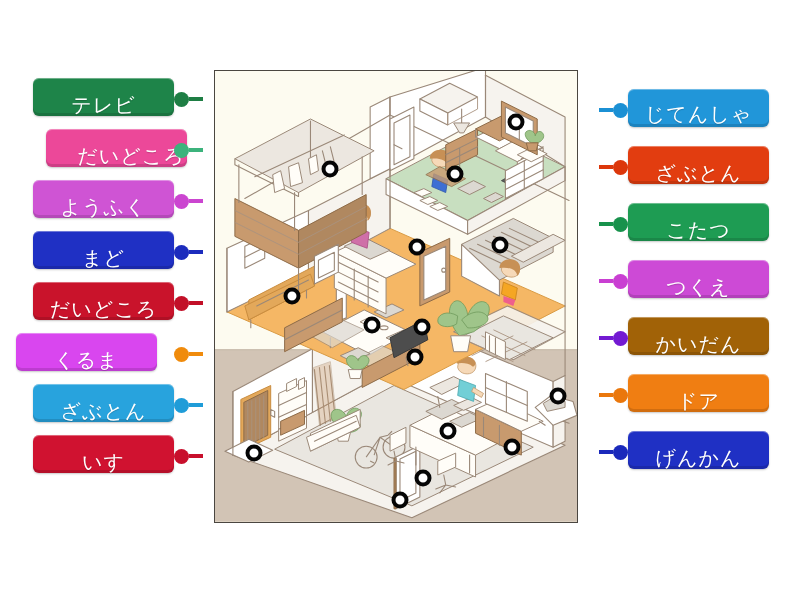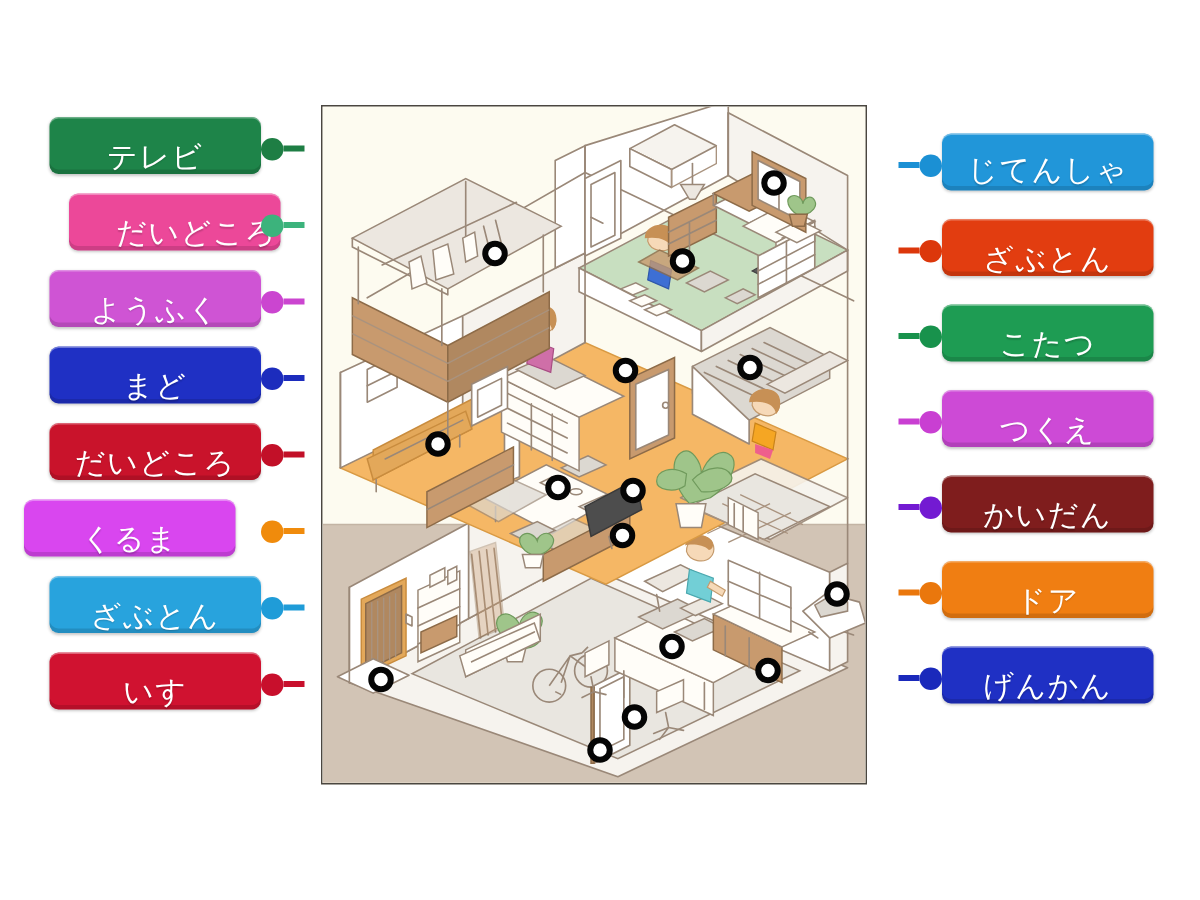--- a/index.html
+++ b/index.html
@@ -445,21 +445,21 @@
         <div class="line" style="background: rgb(24, 146, 76);"></div>
         <div class="knob" style="background: rgb(24, 146, 76);"></div>
       </div>
       <div class="chip" style="left: 628px; top: 260px; width: 141px; background: rgb(205, 74, 214);">
         <span class="txt">つくえ</span>
       </div>
       <div class="conn right" style="top: 260px; left: 599px;">
         <div class="line" style="background: rgb(201, 63, 210);"></div>
         <div class="knob" style="background: rgb(201, 63, 210);"></div>
       </div>
-      <div class="chip" style="left: 628px; top: 317px; width: 141px; background: #7f1d1d;">
+      <div class="chip" style="left: 628px; top: 317px; width: 141px; background: #a16207;">
         <span class="txt">かいだん</span>
       </div>
       <div class="conn right" style="top: 317px; left: 599px;">
         <div class="line" style="background: rgb(115, 26, 210);"></div>
         <div class="knob" style="background: rgb(115, 26, 210);"></div>
       </div>
       <div class="chip" style="left: 628px; top: 374px; width: 141px; background: rgb(240, 126, 18);">
         <span class="txt">ドア</span>
       </div>
       <div class="conn right" style="top: 374px; left: 599px;">

